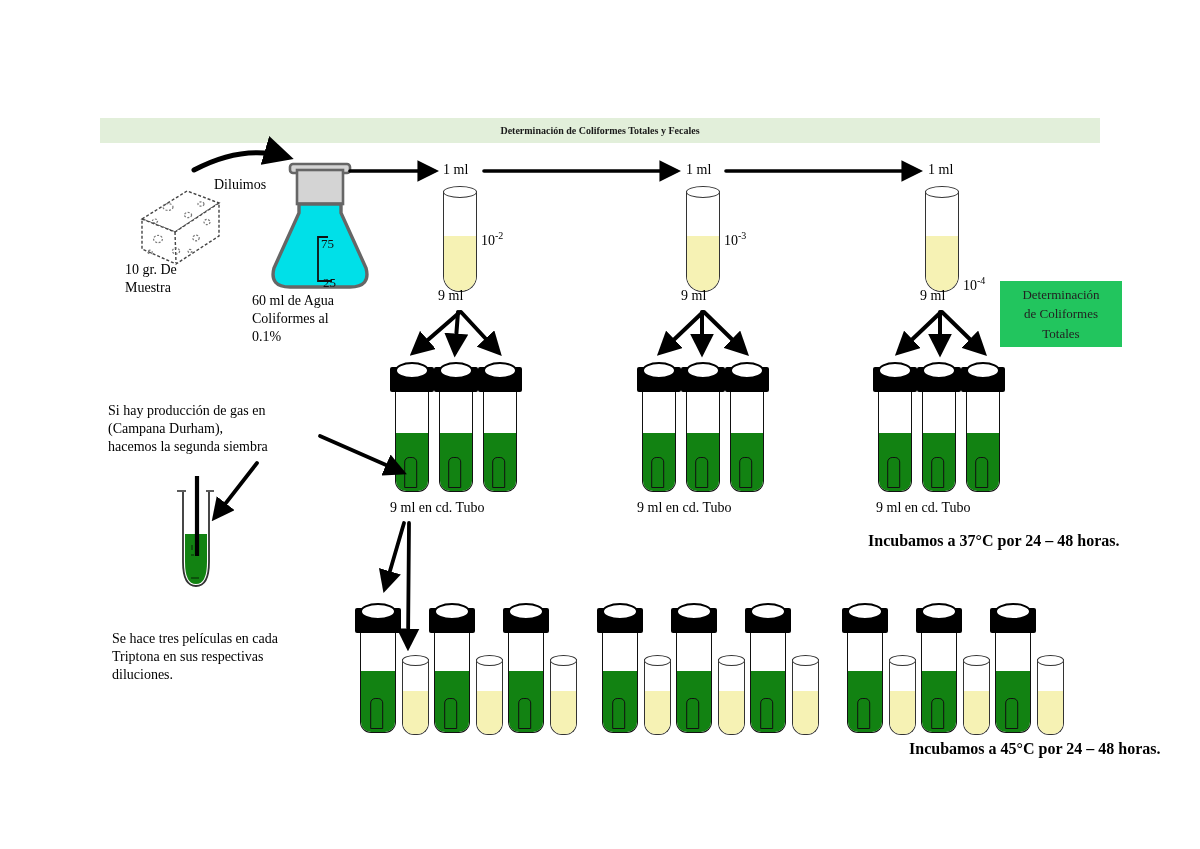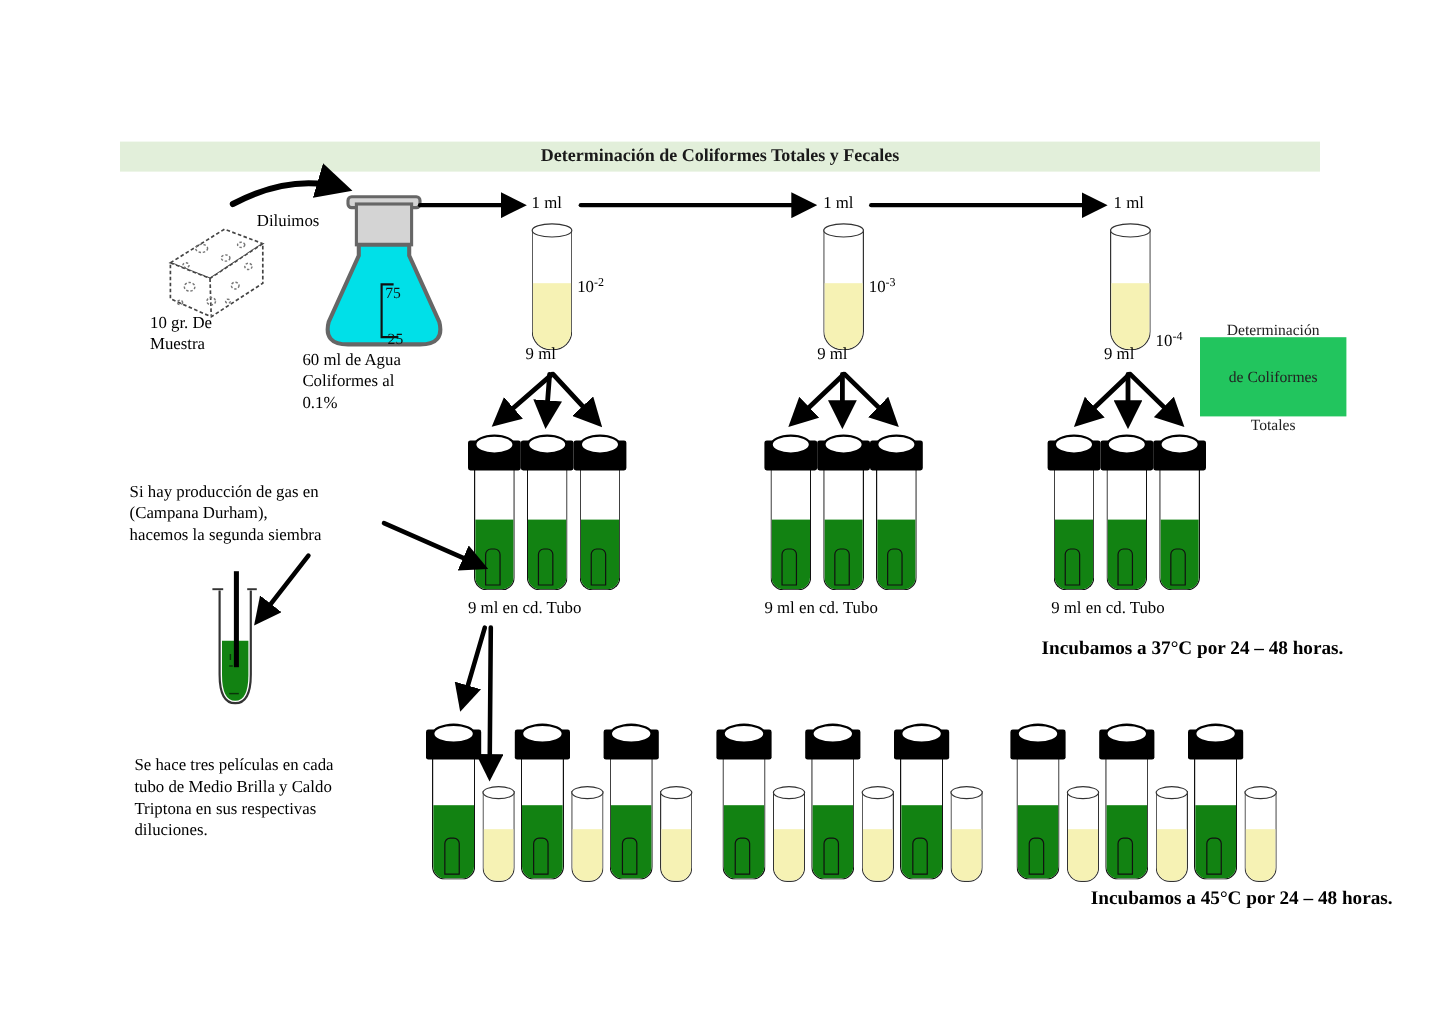--- a/index.html
+++ b/index.html
@@ -3,23 +3,23 @@
 <meta charset="utf-8">
 <style>
   html,body{margin:0;padding:0;background:#fff;}
   .canvas{position:relative;width:1200px;height:849px;background:#ffffff;
           font-family:"Liberation Serif",serif;color:#000;overflow:hidden;}
   .lbl{position:absolute;font-size:14px;line-height:1.28;color:#000;white-space:nowrap;}
   .center{text-align:left;}
   .wrap{white-space:normal;}
   .banner{position:absolute;left:100px;top:118px;width:1000px;height:25px;
           background:#e2efda;text-align:center;line-height:25px;
-          font-weight:bold;font-size:15px;color:#1a1a1a;}
+          font-weight:bold;font-size:10px;color:#1a1a1a;}
   .gbox{position:absolute;background:#22c55e;color:#222;font-size:13px;line-height:1.5;
-        text-align:center;display:flex;flex-direction:column;justify-content:center;gap:20px;}
+        text-align:center;display:flex;flex-direction:column;justify-content:center;}
   .incu{position:absolute;font-weight:bold;font-size:16px;white-space:nowrap;}
 
   
   .bigtube{position:absolute;width:38px;height:130px;}
   .bigtube .ellipse{position:absolute;top:0;left:2px;right:2px;height:13px;background:#fff;
                     border:2px solid #000;border-radius:50%;z-index:3;}
   .bigtube .cap{position:absolute;top:5px;left:-3px;right:-3px;height:25px;background:#000;
                 border-radius:2px;z-index:2;}
   .bigtube .body{position:absolute;top:28px;left:2px;right:2px;bottom:0;background:#fff;
                  border:1.6px solid #111;border-top:none;border-radius:0 0 11px 11px;
@@ -262,21 +262,20 @@
     <div>Totales</div>
   </div>
 
   <div class="lbl center wrap" style="left:108px;top:402px;width:244px;">
     <div>Si hay producción de gas en</div>
     <div>(Campana Durham),</div>
     <div>hacemos la segunda siembra</div>
   </div>
   <div class="lbl center wrap" style="left:112px;top:630px;width:228px;">
     <div>Se hace tres películas en cada</div>
-    <div>tubo de Medio Brilla y Caldo</div>
     <div>Triptona en sus respectivas</div>
     <div>diluciones.</div>
   </div>
   <div class="incu" style="left:868px;top:532px;">Incubamos a 37°C por 24 – 48 horas.</div>
   <div class="incu" style="left:868px;top:740px;margin-left:41px;">Incubamos a 45°C por 24 – 48 horas.</div>
 
   <div class="bigtube wide btm" style="left:358px;top:603px;">
       <div class="ellipse"></div>
       <div class="cap"></div>
       <div class="body">

